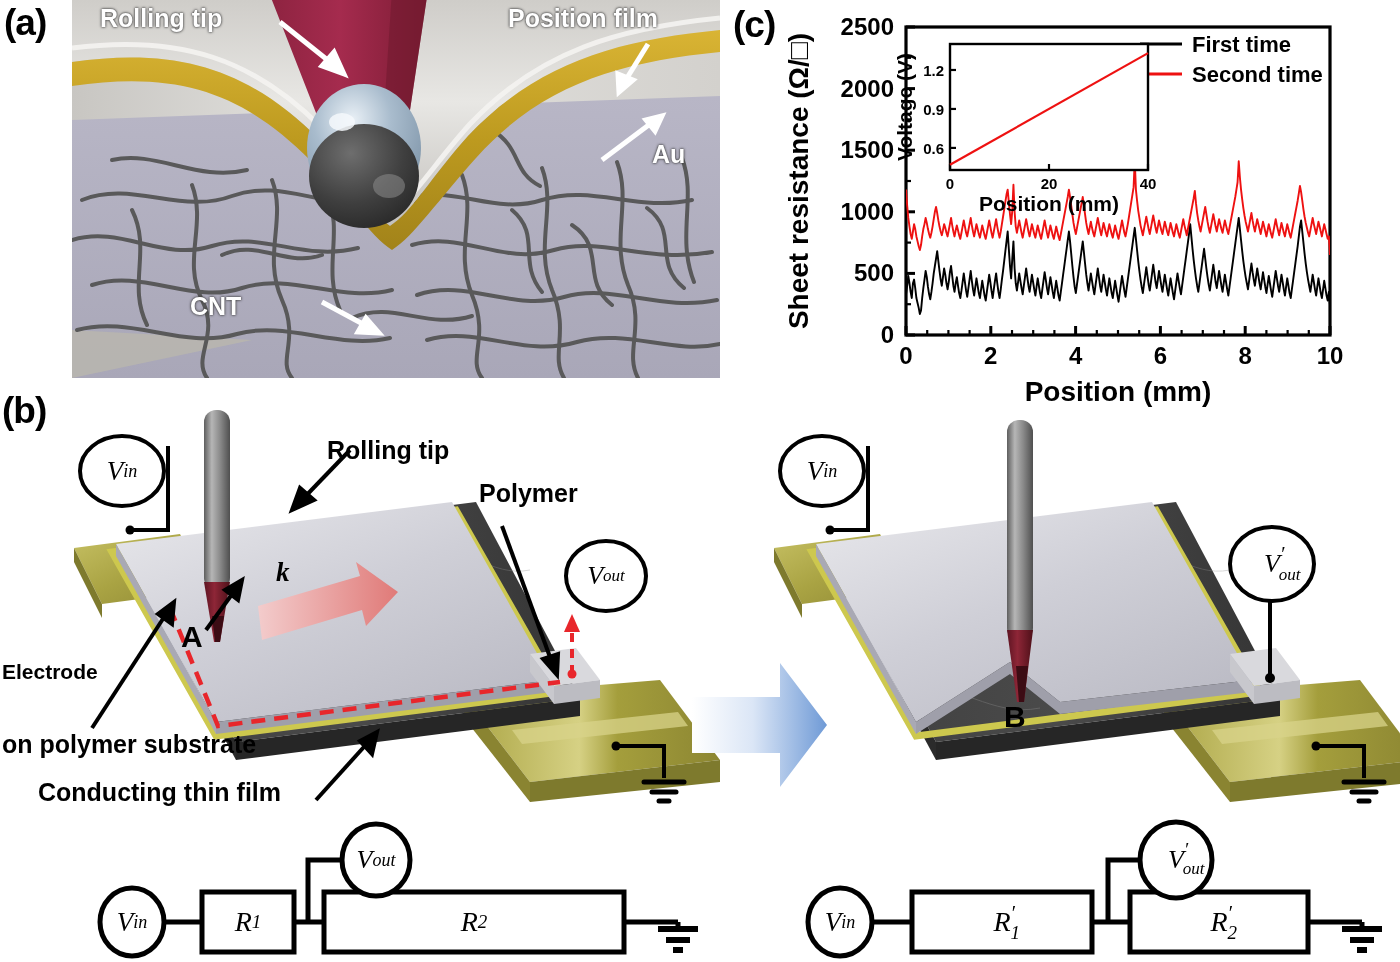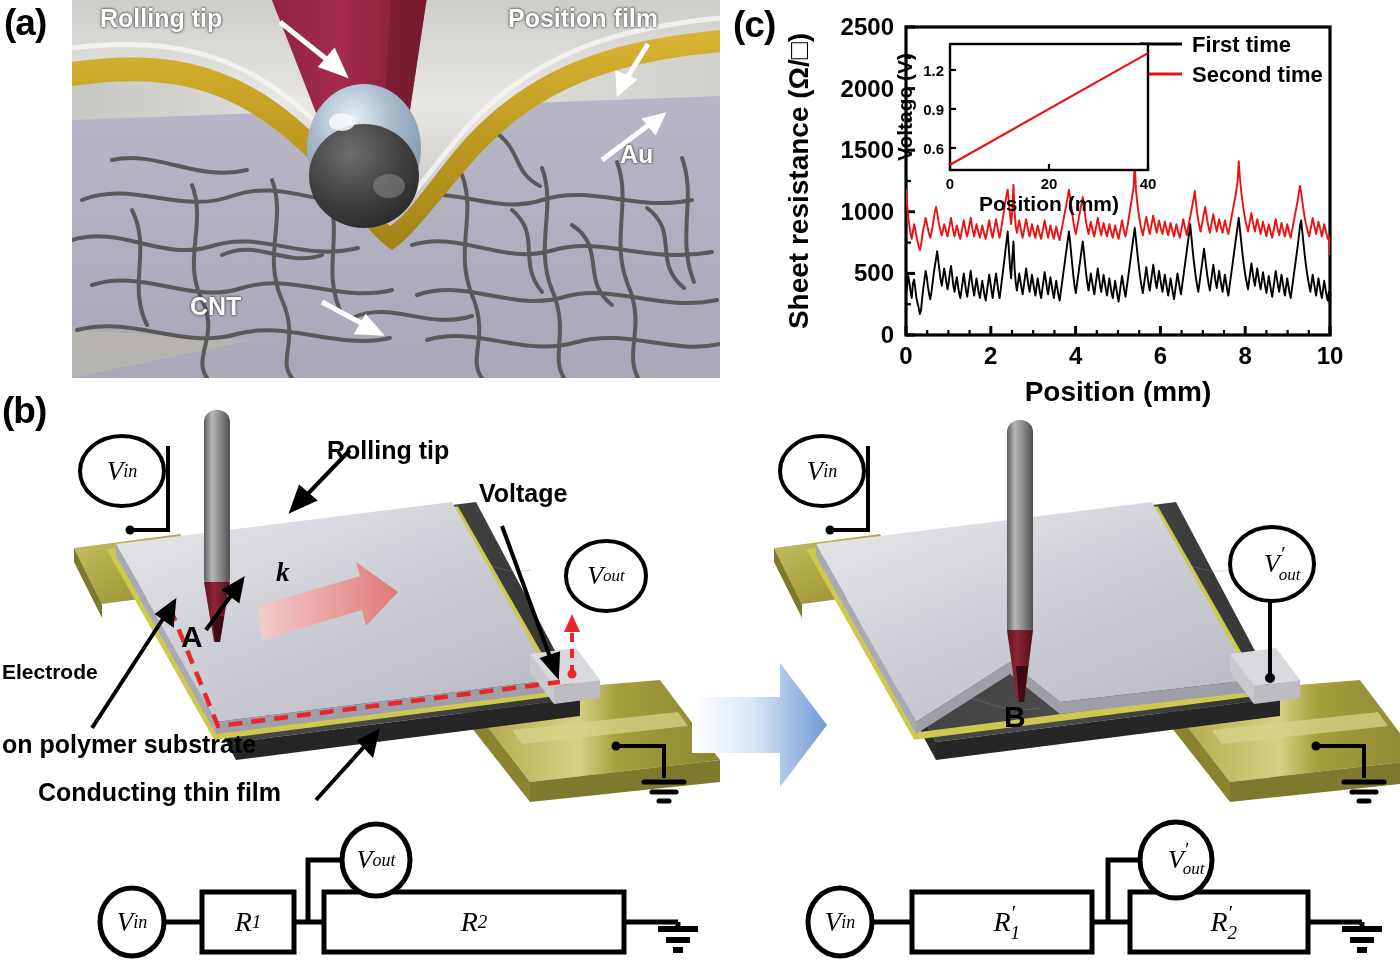--- a/index.html
+++ b/index.html
@@ -125,21 +125,21 @@
         <polygon points="574,120 590,116 583,131"></polygon>
         <line x1="250" y1="302" x2="302" y2="330"></line>
         <polygon points="307,333 286,332 294,318"></polygon>
       </g>
     </g>
   </svg>
 </div>
 
 <div class="abs wlbl" style="left:100px;top:4px;font-size:25px;">Rolling tip</div>
 <div class="abs wlbl" style="left:508px;top:4px;font-size:25px;">Position film</div>
-<div class="abs wlbl" style="left:620px;top:140px;font-size:25px;">Au</div>
+<div class="abs wlbl" style="left:652px;top:140px;font-size:25px;">Au</div>
 <div class="abs wlbl" style="left:190px;top:292px;font-size:25px;">CNT</div>
 
 <div class="abs panel-letter" style="left:2px;top:390px;">(b)</div>
 
 <div class="abs" style="left:60px;top:430px;width:660px;height:400px;">
   <svg width="660" height="400" viewBox="0 0 660 400">
     <defs>
       <linearGradient id="elecGold" x1="0" y1="0" x2="1" y2="1">
         <stop offset="0%" stop-color="#c6c063"></stop>
         <stop offset="50%" stop-color="#a9a343"></stop>
@@ -275,21 +275,21 @@
   <svg width="88" height="78" viewBox="0 0 88 78">
     <ellipse cx="44" cy="39" rx="40" ry="35" fill="#fff" stroke="#000" stroke-width="4"></ellipse>
   </svg>
   <div class="abs serif-i" style="left:0;top:0;width:88px;height:78px;display:flex;align-items:center;justify-content:center;">
     <span style="font-size:26px;">V</span>
       <span style="font-size:17px;vertical-align:-4px;">out</span>
   </div>
 </div>
 
 <div class="abs lbl" style="left:327px;top:436px;font-size:25px;">Rolling tip</div>
-<div class="abs lbl" style="left:479px;top:479px;font-size:25px;">Voltage</div>
+<div class="abs lbl" style="left:479px;top:479px;font-size:25px;">Polymer</div>
 <div class="abs lbl" style="left:2px;top:660px;font-size:21px;">Electrode</div>
 <div class="abs lbl" style="left:2px;top:730px;font-size:25px;">on polymer substrate</div>
 <div class="abs lbl" style="left:38px;top:778px;font-size:25px;">Conducting thin film</div>
 <div class="abs lbl serif-i" style="left:276px;top:557px;font-size:27px;font-weight:bold;">k</div>
 <div class="abs lbl" style="left:181px;top:620px;font-size:30px;">A</div>
 
 <div class="abs" style="left:692px;top:655px;">
   <svg width="135" height="140" viewBox="0 0 135 140">
     <defs>
       <linearGradient id="blueArr" x1="0" y1="0" x2="1" y2="0">

